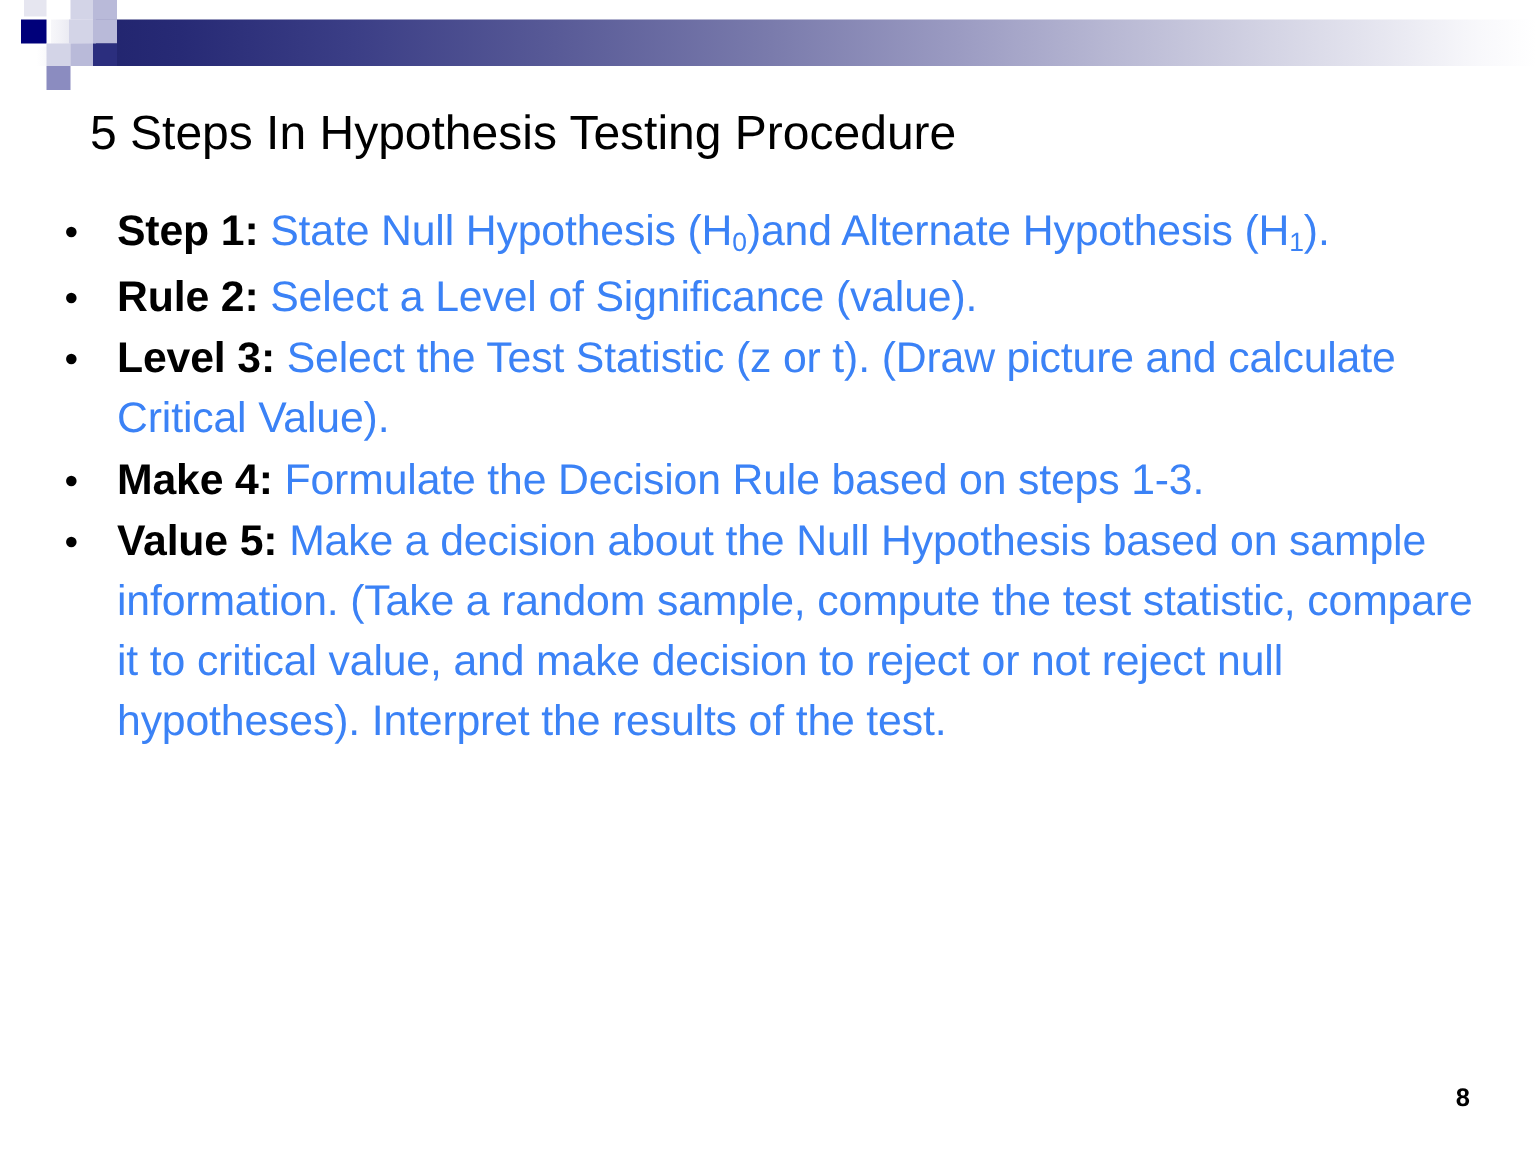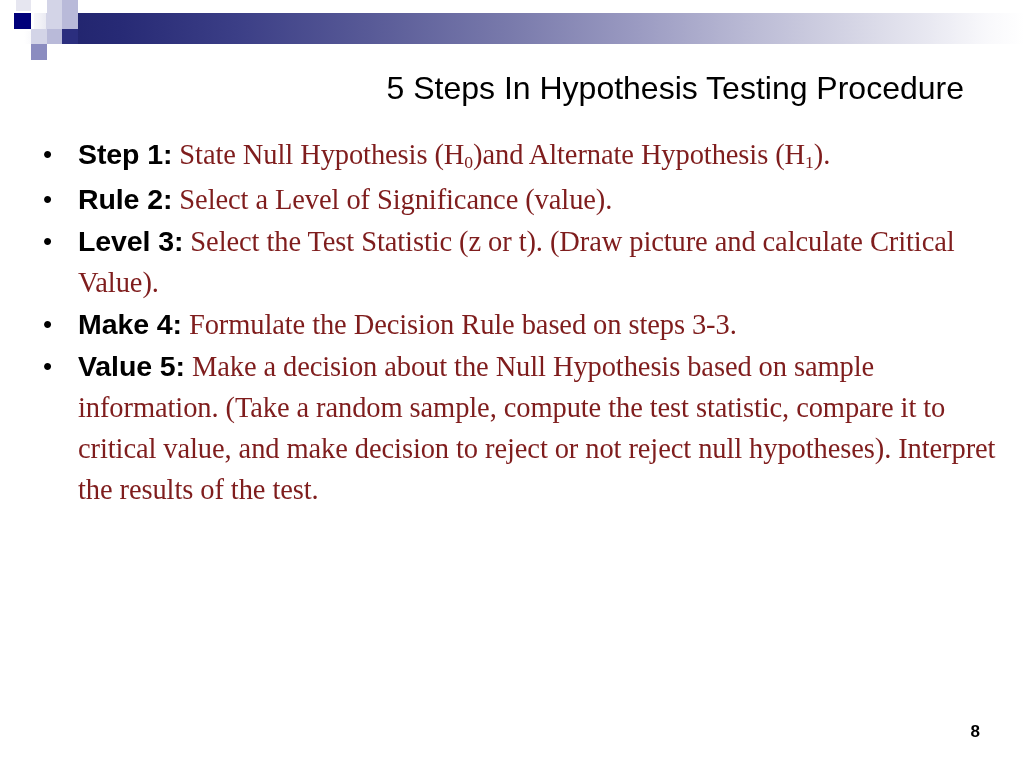--- a/index.html
+++ b/index.html
@@ -65,21 +65,21 @@
   .sq-light  { background: #b9bad9; }
   .sq-pale   { background: #d3d4e7; }
   .sq-faint  { background: #e6e6f0; }
 
   
   #slide-title {
     position: absolute;
     left: 60px;
     top: 70px;
     width: 904px;
-    text-align: right;
+    text-align: left;
     font-size: 32px;
     font-weight: 400;
     color: #000000;
     letter-spacing: 0px;
     white-space: nowrap;
   }
 
   
   #bullet-list {
     position: absolute;
@@ -104,21 +104,21 @@
     font-size: 26px;
     line-height: 40px;
     color: #000000;
     text-align: left;
   }
   .step-label {
     color: #000000;
     font-weight: bold;
     text-underline-offset: 2px;
   }
-  .body-text { color: #7f1d1d; font-family: Liberation Serif, serif; }
+  .body-text { color: #3b82f6; }
   .body-text sub {
     font-size: 0.62em;
     vertical-align: baseline;
     position: relative;
     bottom: -0.24em;
   }
 
   
   #page-number {
     position: absolute;
@@ -152,17 +152,17 @@
 
   <div class="sq sq-mid" style="left:31px; top:44px; width:16px; height:16px;"></div>
 </div>
 
 <div id="slide-title">5 Steps In Hypothesis Testing Procedure</div>
 
 <div id="bullet-list">
     <div class="bullet-item"><span class="bullet-dot">•</span><span class="step-label">Step 1:</span><span class="body-text"> State Null Hypothesis (H<sub>0</sub>)and Alternate Hypothesis  (H<sub>1</sub>).</span></div>
     <div class="bullet-item"><span class="bullet-dot">•</span><span class="step-label">Rule 2:</span><span class="body-text"> Select a Level of Significance (value).</span></div>
     <div class="bullet-item"><span class="bullet-dot">•</span><span class="step-label">Level 3:</span><span class="body-text"> Select the Test Statistic (z or t). (Draw picture and calculate Critical Value).</span></div>
-    <div class="bullet-item"><span class="bullet-dot">•</span><span class="step-label">Make 4:</span><span class="body-text"> Formulate the Decision Rule based on steps 3-3.</span></div>
+    <div class="bullet-item"><span class="bullet-dot">•</span><span class="step-label">Make 4:</span><span class="body-text"> Formulate the Decision Rule based on steps 1-3.</span></div>
     <div class="bullet-item"><span class="bullet-dot">•</span><span class="step-label">Value 5:</span><span class="body-text"> Make a decision about the Null Hypothesis based on sample information. (Take a random sample, compute the test statistic, compare it to critical value, and make decision to reject  or not reject null hypotheses). Interpret the results of the test.</span></div>
   </div>
 
 <div id="page-number">8</div>
 
 </body></html>

